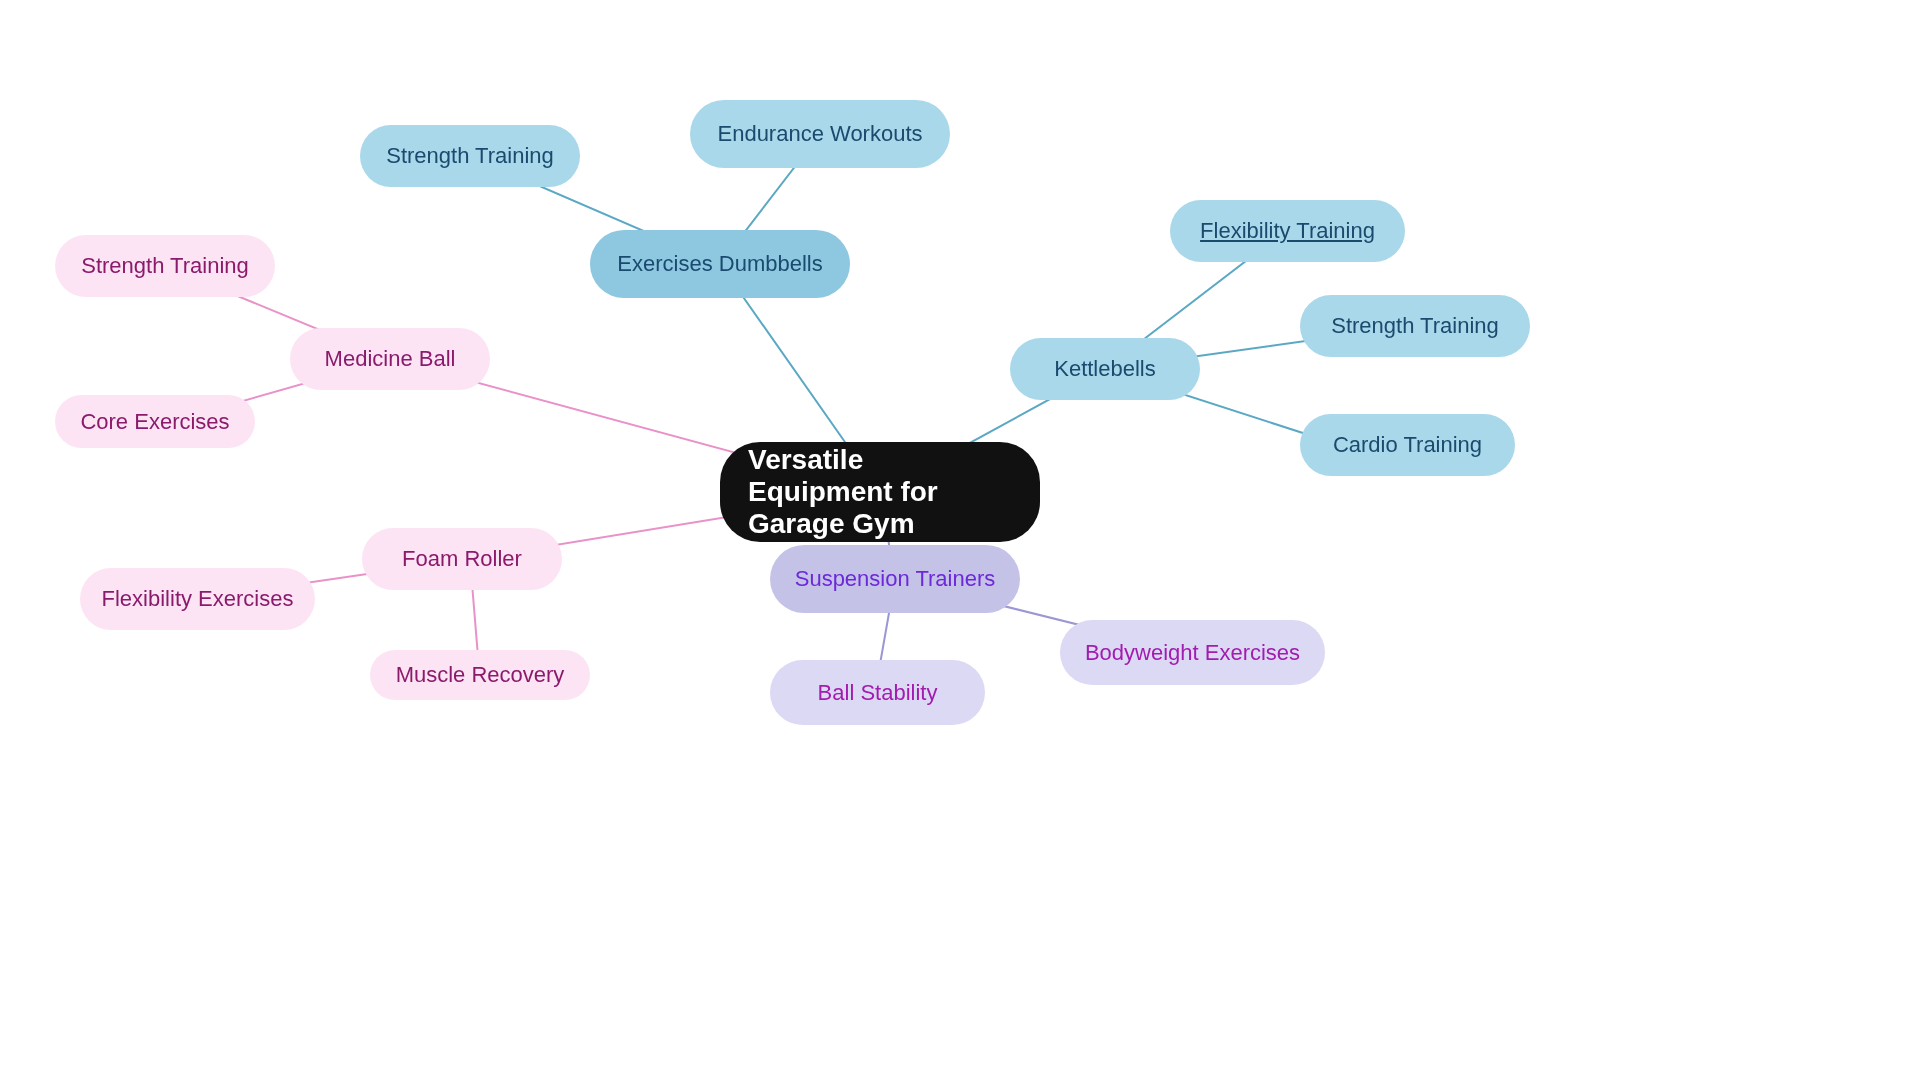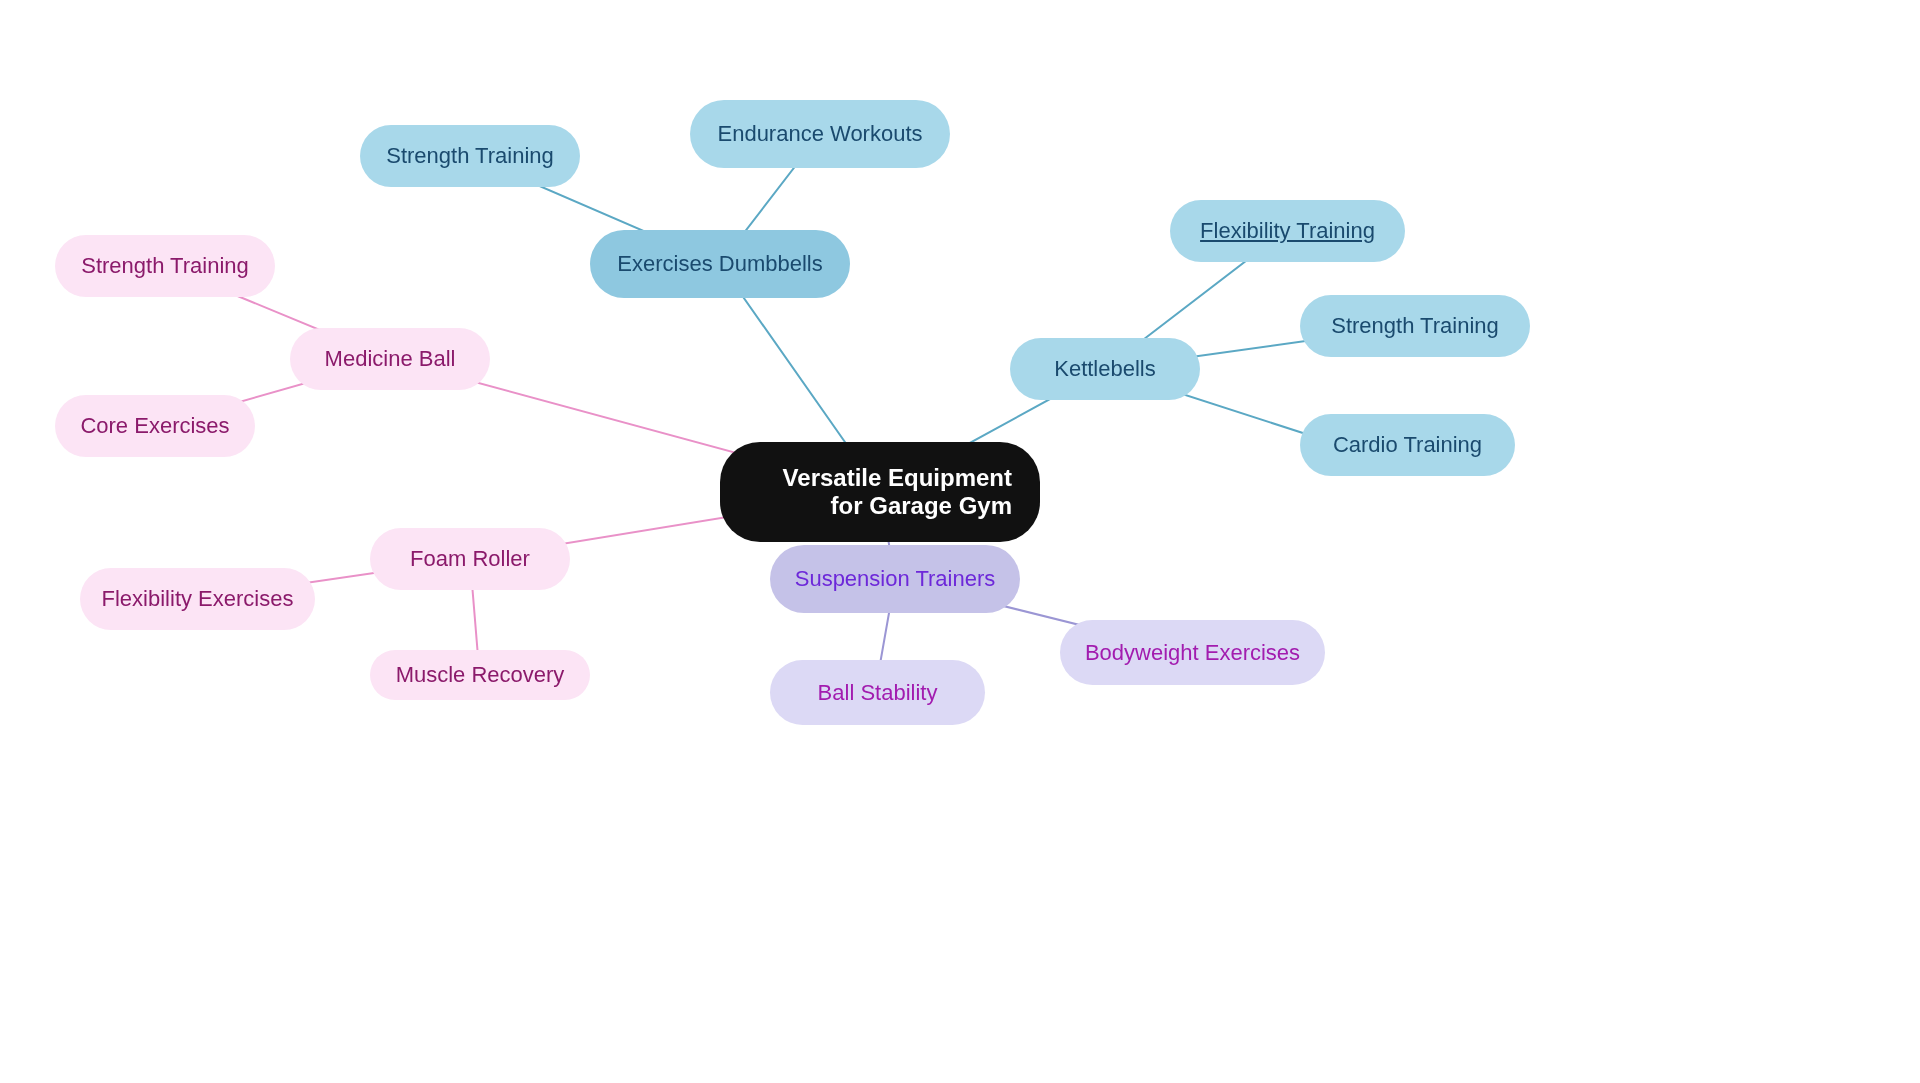--- a/index.html
+++ b/index.html
@@ -27,27 +27,27 @@
       text-align: center;
       font-size: 22px;
       font-weight: 500;
       padding: 18px 32px;
       cursor: pointer;
       white-space: nowrap;
     }
     .node-center {
       background: #111111;
       color: #ffffff;
-      font-size: 24px;
+      font-size: 28px;
       font-weight: 600;
       border-radius: 40px;
       width: 320px;
       height: 100px;
       white-space: normal;
-      text-align: right;
+      text-align: left;
       padding: 16px 28px;
     }
     .node-blue {
       background: #a8d8ea;
       color: #1a4a6e;
       border: none;
     }
     .node-blue-dark {
       background: #8ec8e0;
       color: #1a4a6e;
@@ -92,23 +92,23 @@
 <div class="node node-blue-dark" style="left: 590px; top: 230px; width: 260px; height: 68px;">Exercises Dumbbells</div>
 
 <div class="node node-blue" style="left: 690px; top: 100px; width: 260px; height: 68px;">Endurance Workouts</div>
 
 <div class="node node-blue" style="left: 360px; top: 125px; width: 220px; height: 62px;">Strength Training</div>
 
 <div class="node node-pink-light" style="left: 290px; top: 328px; width: 200px; height: 62px;">Medicine Ball</div>
 
 <div class="node node-pink-light" style="left: 55px; top: 235px; width: 220px; height: 62px;">Strength Training</div>
 
-<div class="node node-pink-light" style="left: 55px; top: 395px; width: 200px; height: 62px;">Core Exercises</div>
+<div class="node node-pink-light" style="left: 55px; top: 395px; width: 200px; height: 53px;">Core Exercises</div>
 
-<div class="node node-pink-light" style="left: 370px; top: 528px; width: 200px; height: 62px; text-align: right;">Foam Roller</div>
+<div class="node node-pink-light" style="left: 362px; top: 528px; width: 200px; height: 62px; text-align: right;">Foam Roller</div>
 
 <div class="node node-pink-light" style="left: 80px; top: 568px; width: 235px; height: 62px;">Flexibility Exercises</div>
 
 <div class="node node-pink-light" style="left: 370px; top: 650px; width: 220px; height: 50px;">Muscle Recovery</div>
 
 <div class="node node-purple" style="left: 770px; top: 545px; width: 250px; height: 68px;">Suspension Trainers</div>
 
 <div class="node node-purple-light" style="left: 770px; top: 660px; width: 215px; height: 65px;">Ball Stability</div>
 
 <div class="node node-purple-light" style="left: 1060px; top: 620px; width: 265px; height: 65px;">Bodyweight Exercises</div>

